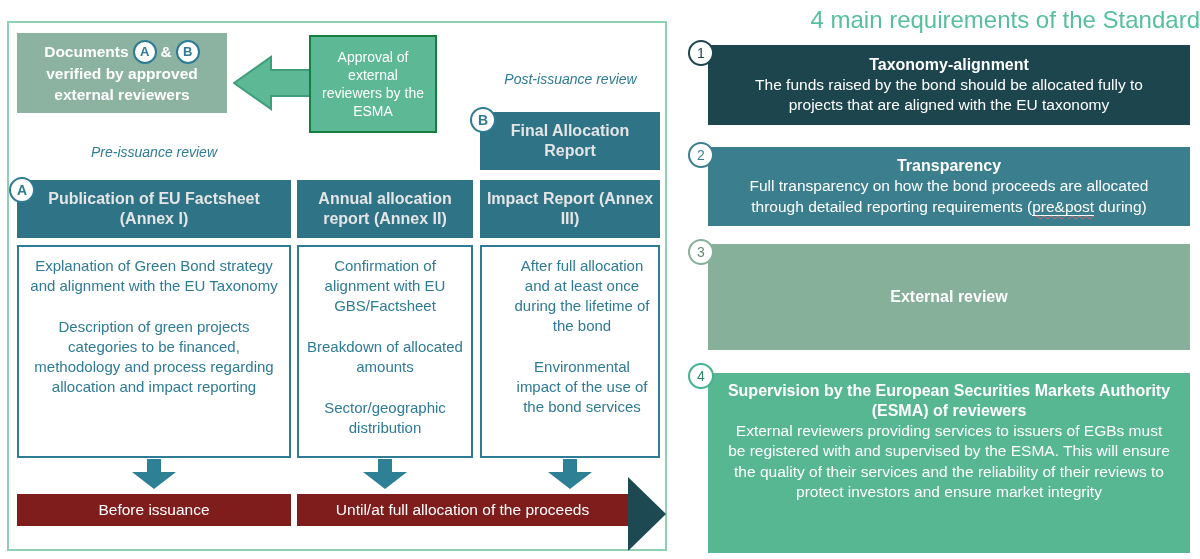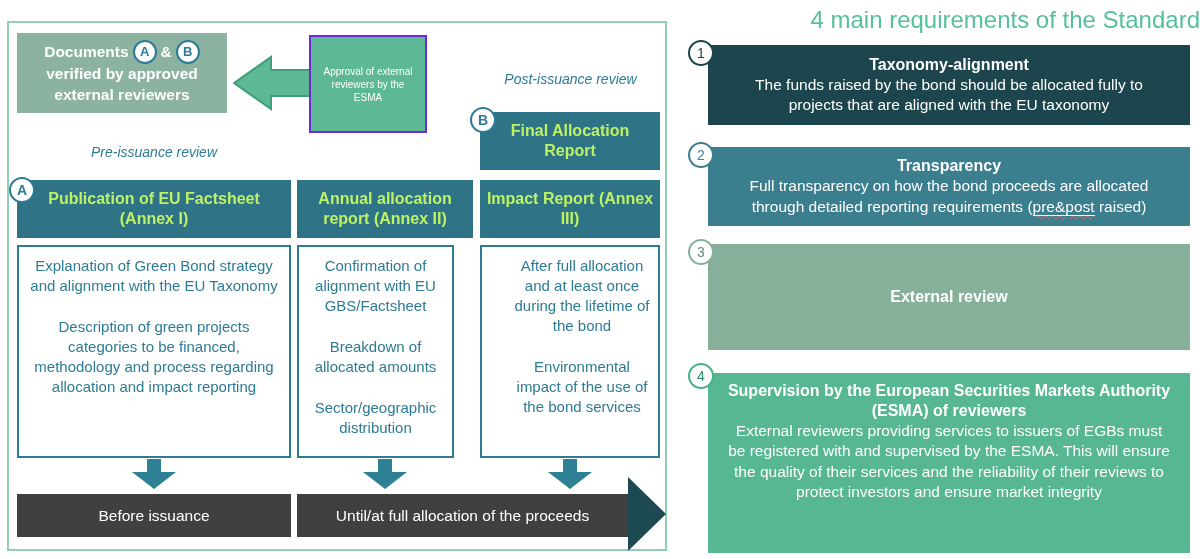--- a/index.html
+++ b/index.html
@@ -13,55 +13,55 @@
 
   .docs-box { position:absolute; left:17px; top:33px; width:210px; height:80px;
               background:#8cb3a2; color:#fff; font-weight:bold; font-size:15.5px; line-height:1.35;
               display:flex; flex-direction:column; align-items:center; justify-content:center; text-align:center; }
   .badge { display:inline-flex; width:24px; height:24px; border-radius:50%;
            background:#fff; border:2px solid #2e7b95; color:#2e7b95;
            align-items:center; justify-content:center; font-weight:bold; font-size:13px;
            vertical-align:middle; }
   .docs-line1 { display:flex; align-items:center; gap:4px; }
 
-  .approval-box { position:absolute; left:309px; top:35px; width:118px; height:98px;
-                  background:#5cb895; border:2px solid #6d28d9; color:#fff; font-size:10px; line-height:1.3;
+  .approval-box { position:absolute; left:309px; top:35px; width:128px; height:98px;
+                  background:#5cb895; border:2px solid #15803d; color:#fff; font-size:14px; line-height:1.3;
                   display:flex; align-items:center; justify-content:center; text-align:center; padding:4px 8px; }
 
   .arrow-left { position:absolute; left:233px; top:55px; }
 
   .flow-label { position:absolute; color:#2e7b95; font-style:italic; font-size:14px; text-align:center; }
   .pre-label  { left:17px;  top:144px; width:274px; }
   .post-label { left:478px; top:71px;  width:185px; }
 
-  .hdr { position:absolute; background:#2e7386; color:#bef264; font-weight:bold; font-size:16px; line-height:1.25;
+  .hdr { position:absolute; background:#2e7386; color:#e5e5e5; font-weight:bold; font-size:16px; line-height:1.25;
          display:flex; align-items:center; justify-content:center; text-align:center; padding:2px 6px; }
   .hdr-a { left:17px;  top:180px; width:274px; height:58px; }
   .hdr-b { left:297px; top:180px; width:176px; height:58px; }
   .hdr-c { left:480px; top:180px; width:180px; height:58px; }
   .hdr-final { left:480px; top:112px; width:180px; height:58px; }
 
   .circle-badge { position:absolute; width:26px; height:26px; border-radius:50%;
                   background:#fff; border:2px solid #2e7b95; color:#2e7b95; z-index:3;
                   display:flex; align-items:center; justify-content:center; font-weight:bold; font-size:14px; }
   .badge-a { left:9px;   top:177px; }
   .badge-bf{ left:470px; top:107px; }
 
   .bodybox { position:absolute; top:245px; height:213px; background:#fff; border:2px solid #2e7b95;
              color:#2e7b95; font-size:15px; line-height:1.33; text-align:center; padding:9px 8px; }
   .body-a { left:17px;  width:274px; }
-  .body-b { left:297px; width:157px; }
+  .body-b { left:297px; width:176px; }
   .body-c { left:480px; width:180px;padding-left:32px; }
   .bodybox p { margin:0 0 21px; }
   .bodybox p:last-child { margin-bottom:0; }
 
   .mini-arrow { position:absolute; top:459px; }
   .ma-a { left:132px; } .ma-b { left:363px; } .ma-c { left:548px; }
 
-  .bar { position:absolute; top:494px; height:43px; background:#404040; color:#fff; font-size:15.5px;
+  .bar { position:absolute; top:494px; height:32px; background:#7f1d1d; color:#fff; font-size:15.5px;
          display:flex; align-items:center; justify-content:center; text-align:center; }
   .bar-before { left:17px;  width:274px; }
   .bar-until  { left:297px; width:331px; }
   .bar-head   { position:absolute; left:628px; top:477px; }
 
   
   .main-title { position:absolute; left:685px; top:6px; width:515px; text-align:right;
                 color:#56bf9b; font-weight:normal; font-size:24px; }
 
   .req { position:absolute; left:708px; width:482px; color:#fff; text-align:center;
@@ -156,21 +156,21 @@
   <div class="num-circle nc-1">1</div>
   <div class="req req-1">
     <h3>Taxonomy-alignment</h3>
     <div>The funds raised by the bond should be allocated fully to projects that are aligned with the EU taxonomy</div>
   </div>
 
   <div class="num-circle nc-2">2</div>
   <div class="req req-2">
     <h3>Transparency</h3>
     <div>
-      <span>Full transparency on how the bond proceeds are allocated through detailed reporting requirements (</span><span class="u-white"><span class="squiggle">pre&amp;post</span></span><span> raised)</span>
+      <span>Full transparency on how the bond proceeds are allocated through detailed reporting requirements (</span><span class="u-white"><span class="squiggle">pre&amp;post</span></span><span> during)</span>
     </div>
   </div>
 
   <div class="num-circle nc-3">3</div>
   <div class="req req-3">
     <h3>External review</h3>
   </div>
 
   <div class="num-circle nc-4">4</div>
   <div class="req req-4">

